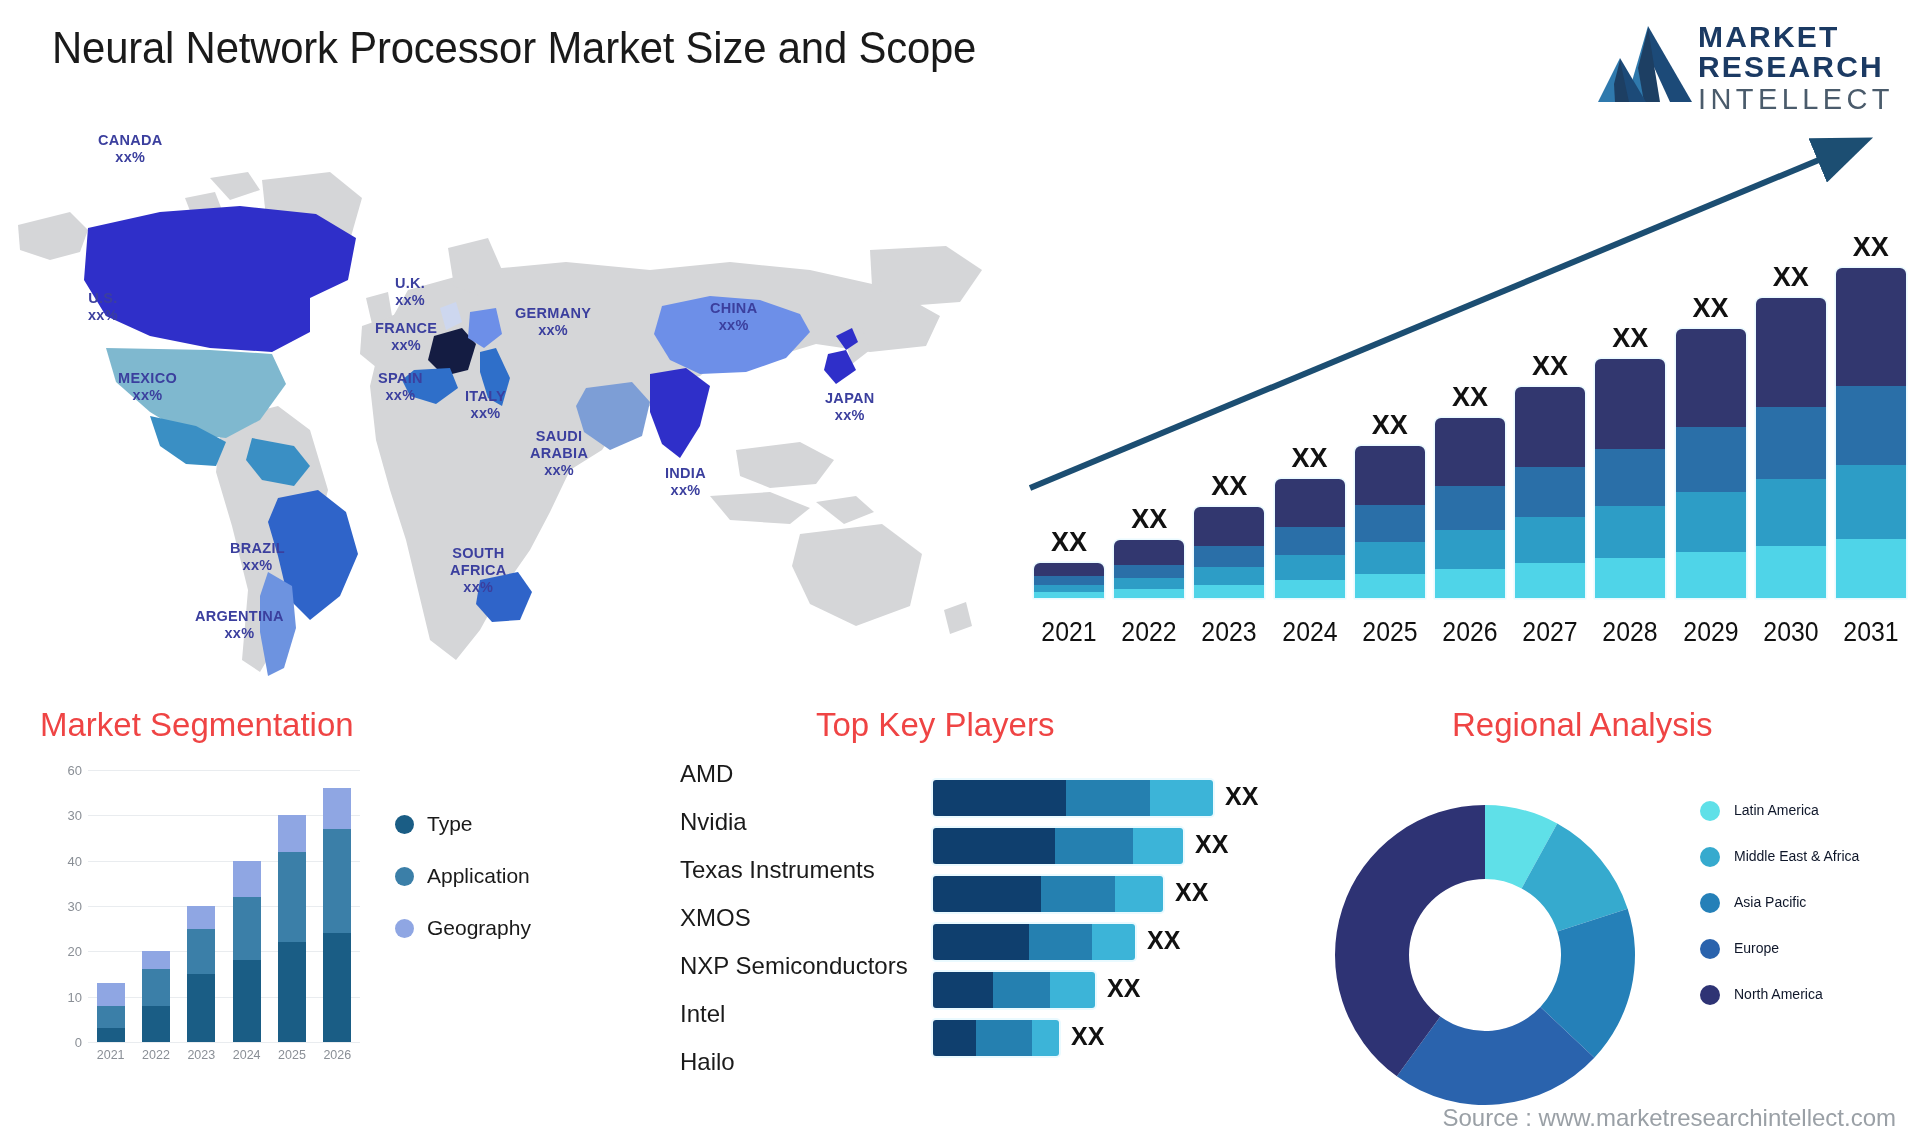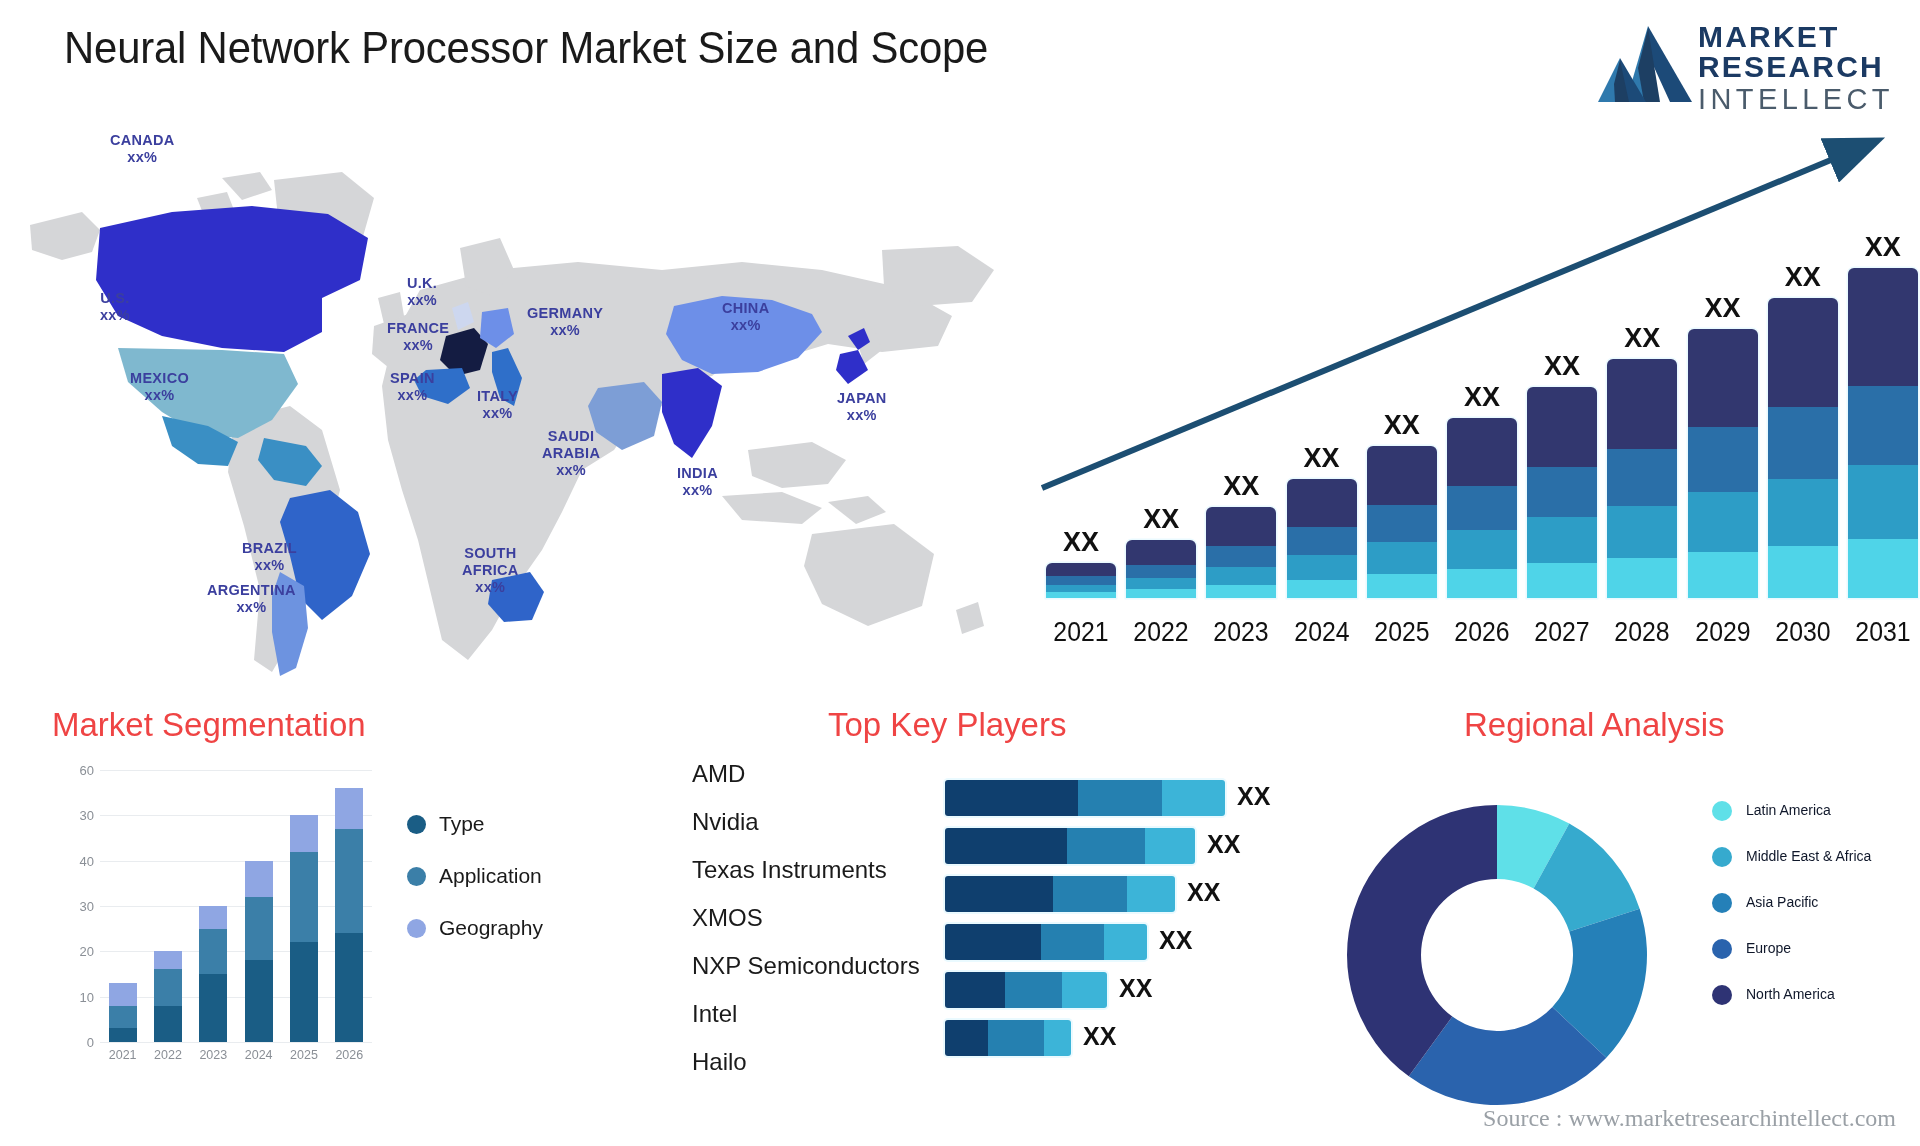--- a/index.html
+++ b/index.html
@@ -1,21 +1,21 @@
 <!DOCTYPE html>
 <html><head>
 <meta charset="utf-8">
 <style>
   html,body{margin:0;padding:0;}
   body{
     width:1920px;height:1146px;background:#ffffff;
     font-family:"Liberation Sans", sans-serif;
     position:relative;overflow:hidden;
   }
-  .page{position:absolute;inset:0;margin-left:12px;}
+  .page{position:absolute;inset:0;}
 
   
   .title{
     position:absolute;left:52px;top:22px;
     font-size:45px;font-weight:400;color:#1a1a1a;
     font-family:"Liberation Sans Narrow","Liberation Sans",sans-serif;
     letter-spacing:-.2px;white-space:nowrap;
     transform:scaleX(.93);transform-origin:left center;
   }
   .logo{position:absolute;right:22px;top:18px;width:300px;height:92px;}
@@ -97,21 +97,21 @@
   .region{position:absolute;left:1310px;top:750px;width:600px;height:380px;}
   .donut{position:absolute;left:10px;top:40px;}
   .reg-legend{position:absolute;left:390px;top:48px;}
   .rl-row{display:flex;align-items:flex-start;margin-bottom:22px;}
   .rl-dot{width:20px;height:20px;border-radius:50%;margin-right:14px;
         flex:0 0 auto;margin-top:3px;}
   .rl-txt{font-size:14px;color:#0f172a;line-height:24px;
         font-family:"Liberation Sans",sans-serif;max-width:175px;}
 
   .source{position:absolute;right:24px;bottom:14px;font-size:24px;color:#9aa0a6;
-        font-family:Liberation Serif, serif;white-space:nowrap;}
+        font-family:Liberation Sans, sans-serif;white-space:nowrap;}
 </style>
 </head>
 <body>
 
 <div class="page">
 
   <div class="title">Neural Network Processor Market Size and Scope</div>
 
   <div class="logo">
     <svg class="logo-mark" viewBox="0 0 94 82">
@@ -196,21 +196,21 @@
           <div>xx%</div>
         </div>
         <div class="mlabel" style="left: 108px; top: 250px;">
           <div style="white-space: pre;">MEXICO</div>
           <div>xx%</div>
         </div>
         <div class="mlabel" style="left: 220px; top: 420px;">
           <div style="white-space: pre;">BRAZIL</div>
           <div>xx%</div>
         </div>
-        <div class="mlabel" style="left: 185px; top: 462px;">
+        <div class="mlabel" style="left: 185px; top: 488px;">
           <div style="white-space: pre;">ARGENTINA</div>
           <div>xx%</div>
         </div>
         <div class="mlabel" style="left: 385px; top: 155px;">
           <div style="white-space: pre;">U.K.</div>
           <div>xx%</div>
         </div>
         <div class="mlabel" style="left: 365px; top: 200px;">
           <div style="white-space: pre;">FRANCE</div>
           <div>xx%</div>

